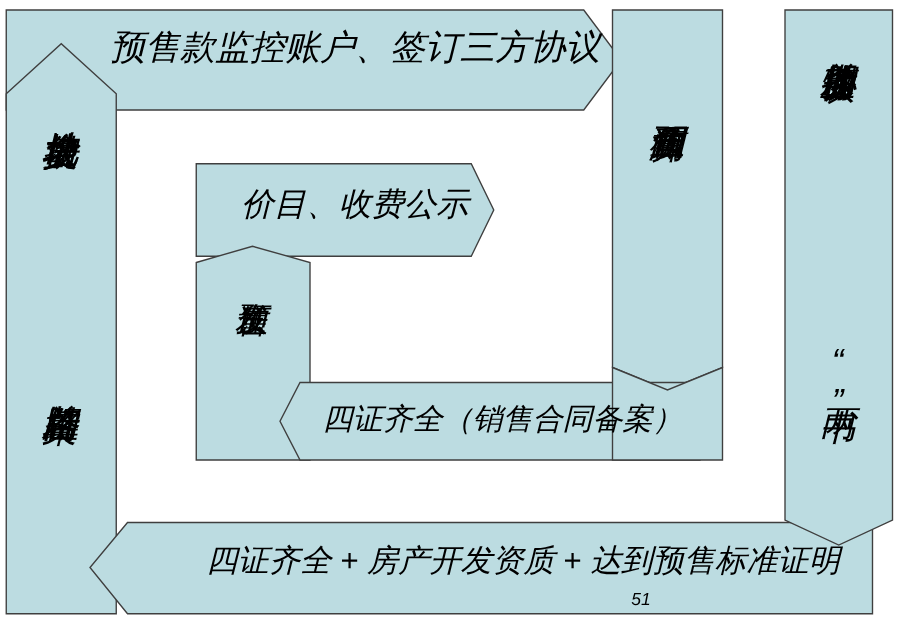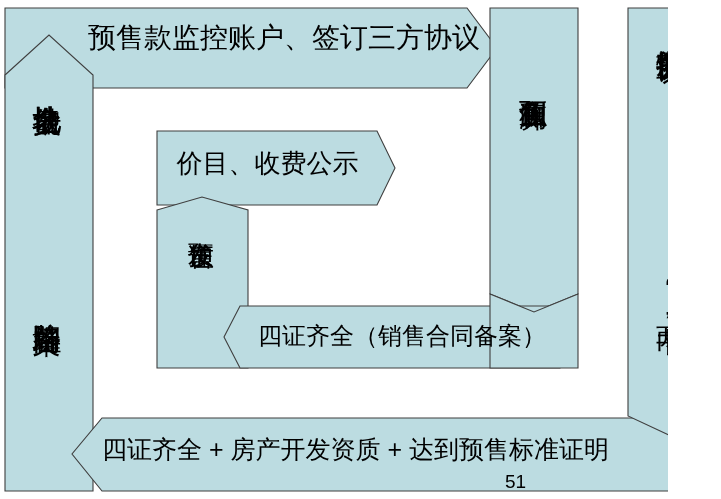--- a/index.html
+++ b/index.html
@@ -2,25 +2,26 @@
 <html><head>
 <meta charset="utf-8">
 <style>
   html, body {
     margin: 0;
     padding: 0;
     background: #ffffff;
   }
   #canvas {
     position: relative;
-    width: 668px;
+    width: 721px;
     height: 499px;
     background: #ffffff;
     overflow: hidden;
     font-family: "Liberation Sans", "DejaVu Sans", sans-serif;
+    font-style: italic;
   }
   svg.diagram {
     position: absolute;
     left: 0;
     top: 0;
     width: 721px;
     height: 499px;
   }
   .shape {
     stroke: #3f3f3f;
@@ -36,21 +37,21 @@
     pointer-events: none;
   }
   .vert {
     writing-mode: vertical-rl;
     text-orientation: upright;
     letter-spacing: 0.02em;
   }
   .pagenum {
     position: absolute;
     color: #000000;
-    font-size: 19px;
+    font-size: 14px;
     font-family: "Liberation Sans", "DejaVu Sans", sans-serif;
   }
 </style>
 </head>
 <body>
 
 <div id="canvas" style="background: rgb(255, 255, 255);">
 
   <svg class="diagram" viewBox="0 0 721 499">
 
@@ -75,27 +76,27 @@
   </svg>
 
   <div class="lbl" style="left:88px; top:24px; width:380px; text-align:center; font-size:28px;">预售款监控账户、签订三方协议</div>
 
   <div class="lbl vert" style="left:32px; top:82px; font-size:29px;">地块命名批复</div>
 
   <div class="lbl vert" style="left:32px; top:300px; font-size:29px;">门牌路址备案</div>
 
   <div class="lbl vert" style="left:518px; top:78px; font-size:28px;">预售面积测算</div>
 
-  <div class="lbl" style="left:102px; top:437px; width:570px; text-align:left; font-size:25px;">四证齐全 + 房产开发资质 + 达到预售标准证明</div>
+  <div class="lbl" style="left:102px; top:437px; width:570px; text-align:right; font-size:25px;">四证齐全 + 房产开发资质 + 达到预售标准证明</div>
 
   <div class="lbl vert" style="left:655px; top:28px; font-size:28px;">前期物业服务协议</div>
 
   <div class="lbl vert" style="left:655px; top:273px; font-size:28px;">“两书”</div>
 
-  <div class="lbl" style="left:160px; top:150px; width:215px; text-align:center; font-size:26px;">价目、收费公示</div>
+  <div class="lbl" style="left:160px; top:150px; width:215px; text-align:right; font-size:26px;">价目、收费公示</div>
 
   <div class="lbl vert" style="left:188px; top:222px; font-size:26px;">发预售证</div>
 
   <div class="lbl" style="left:246px; top:324px; width:312px; text-align:center; font-size:24px;">四证齐全（销售合同备案）</div>
 
   <div class="pagenum" style="left:505px; top:471px;">51</div>
 
 </div>
 
 </body></html>

